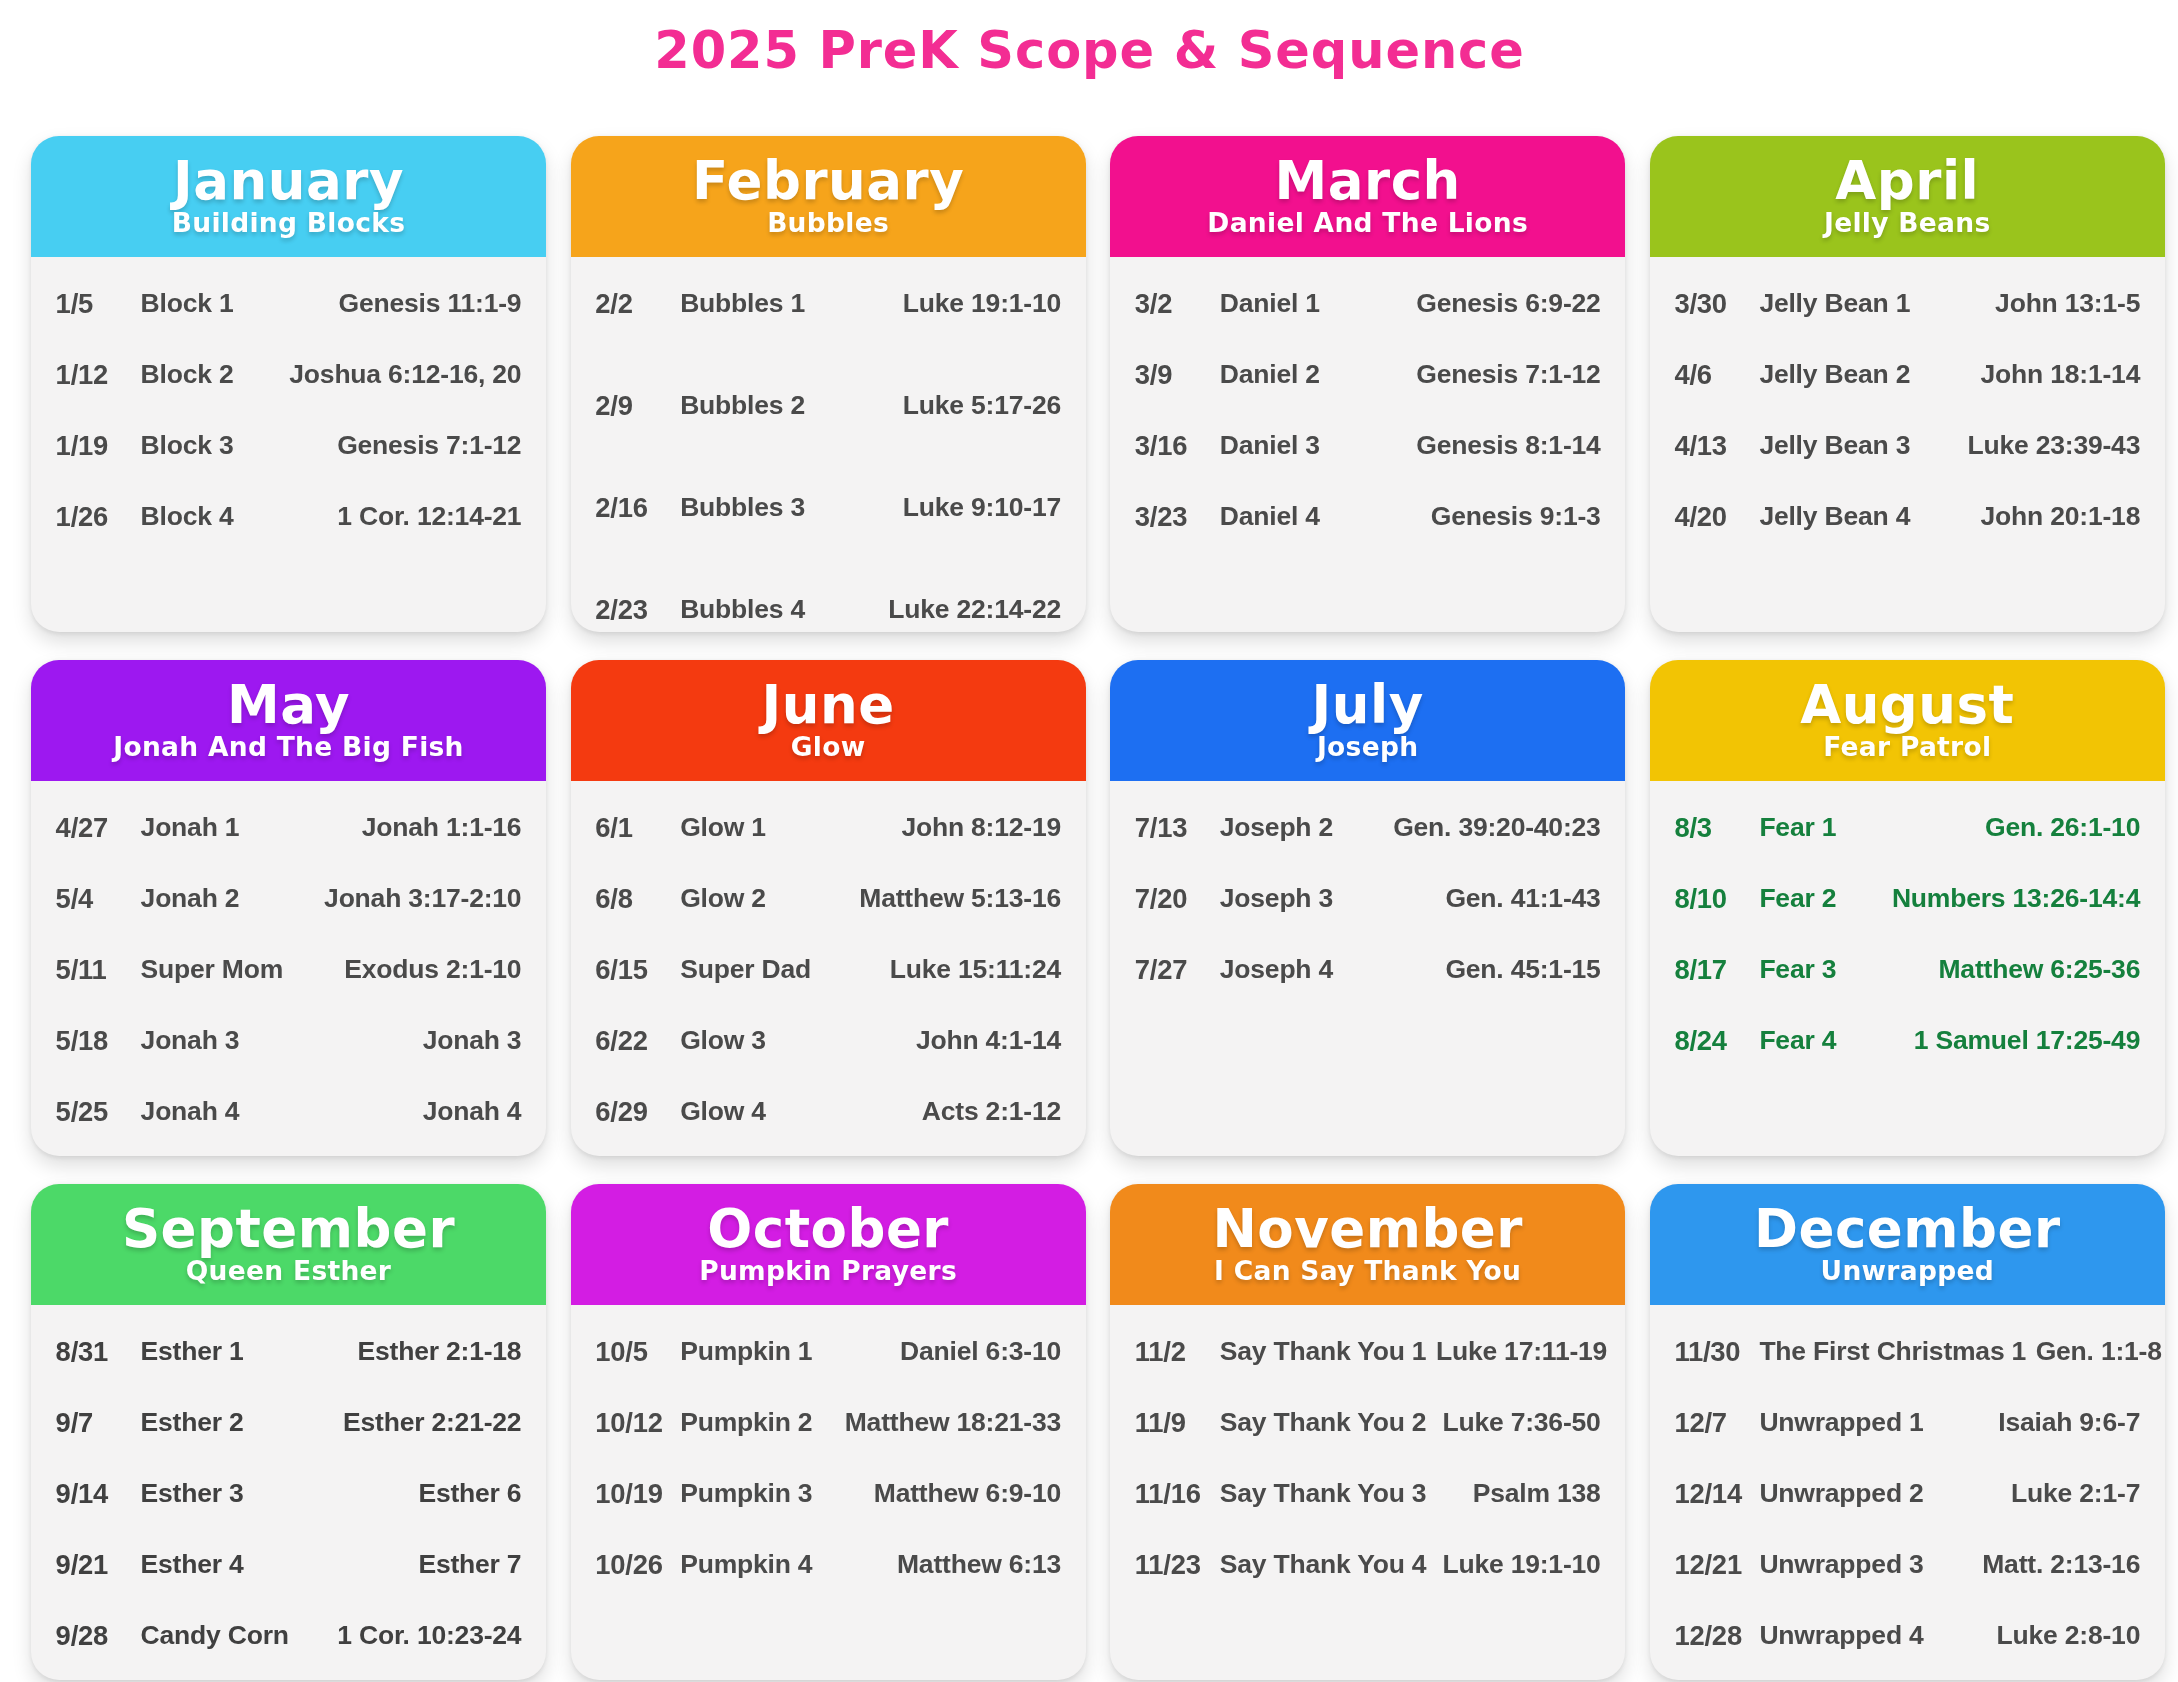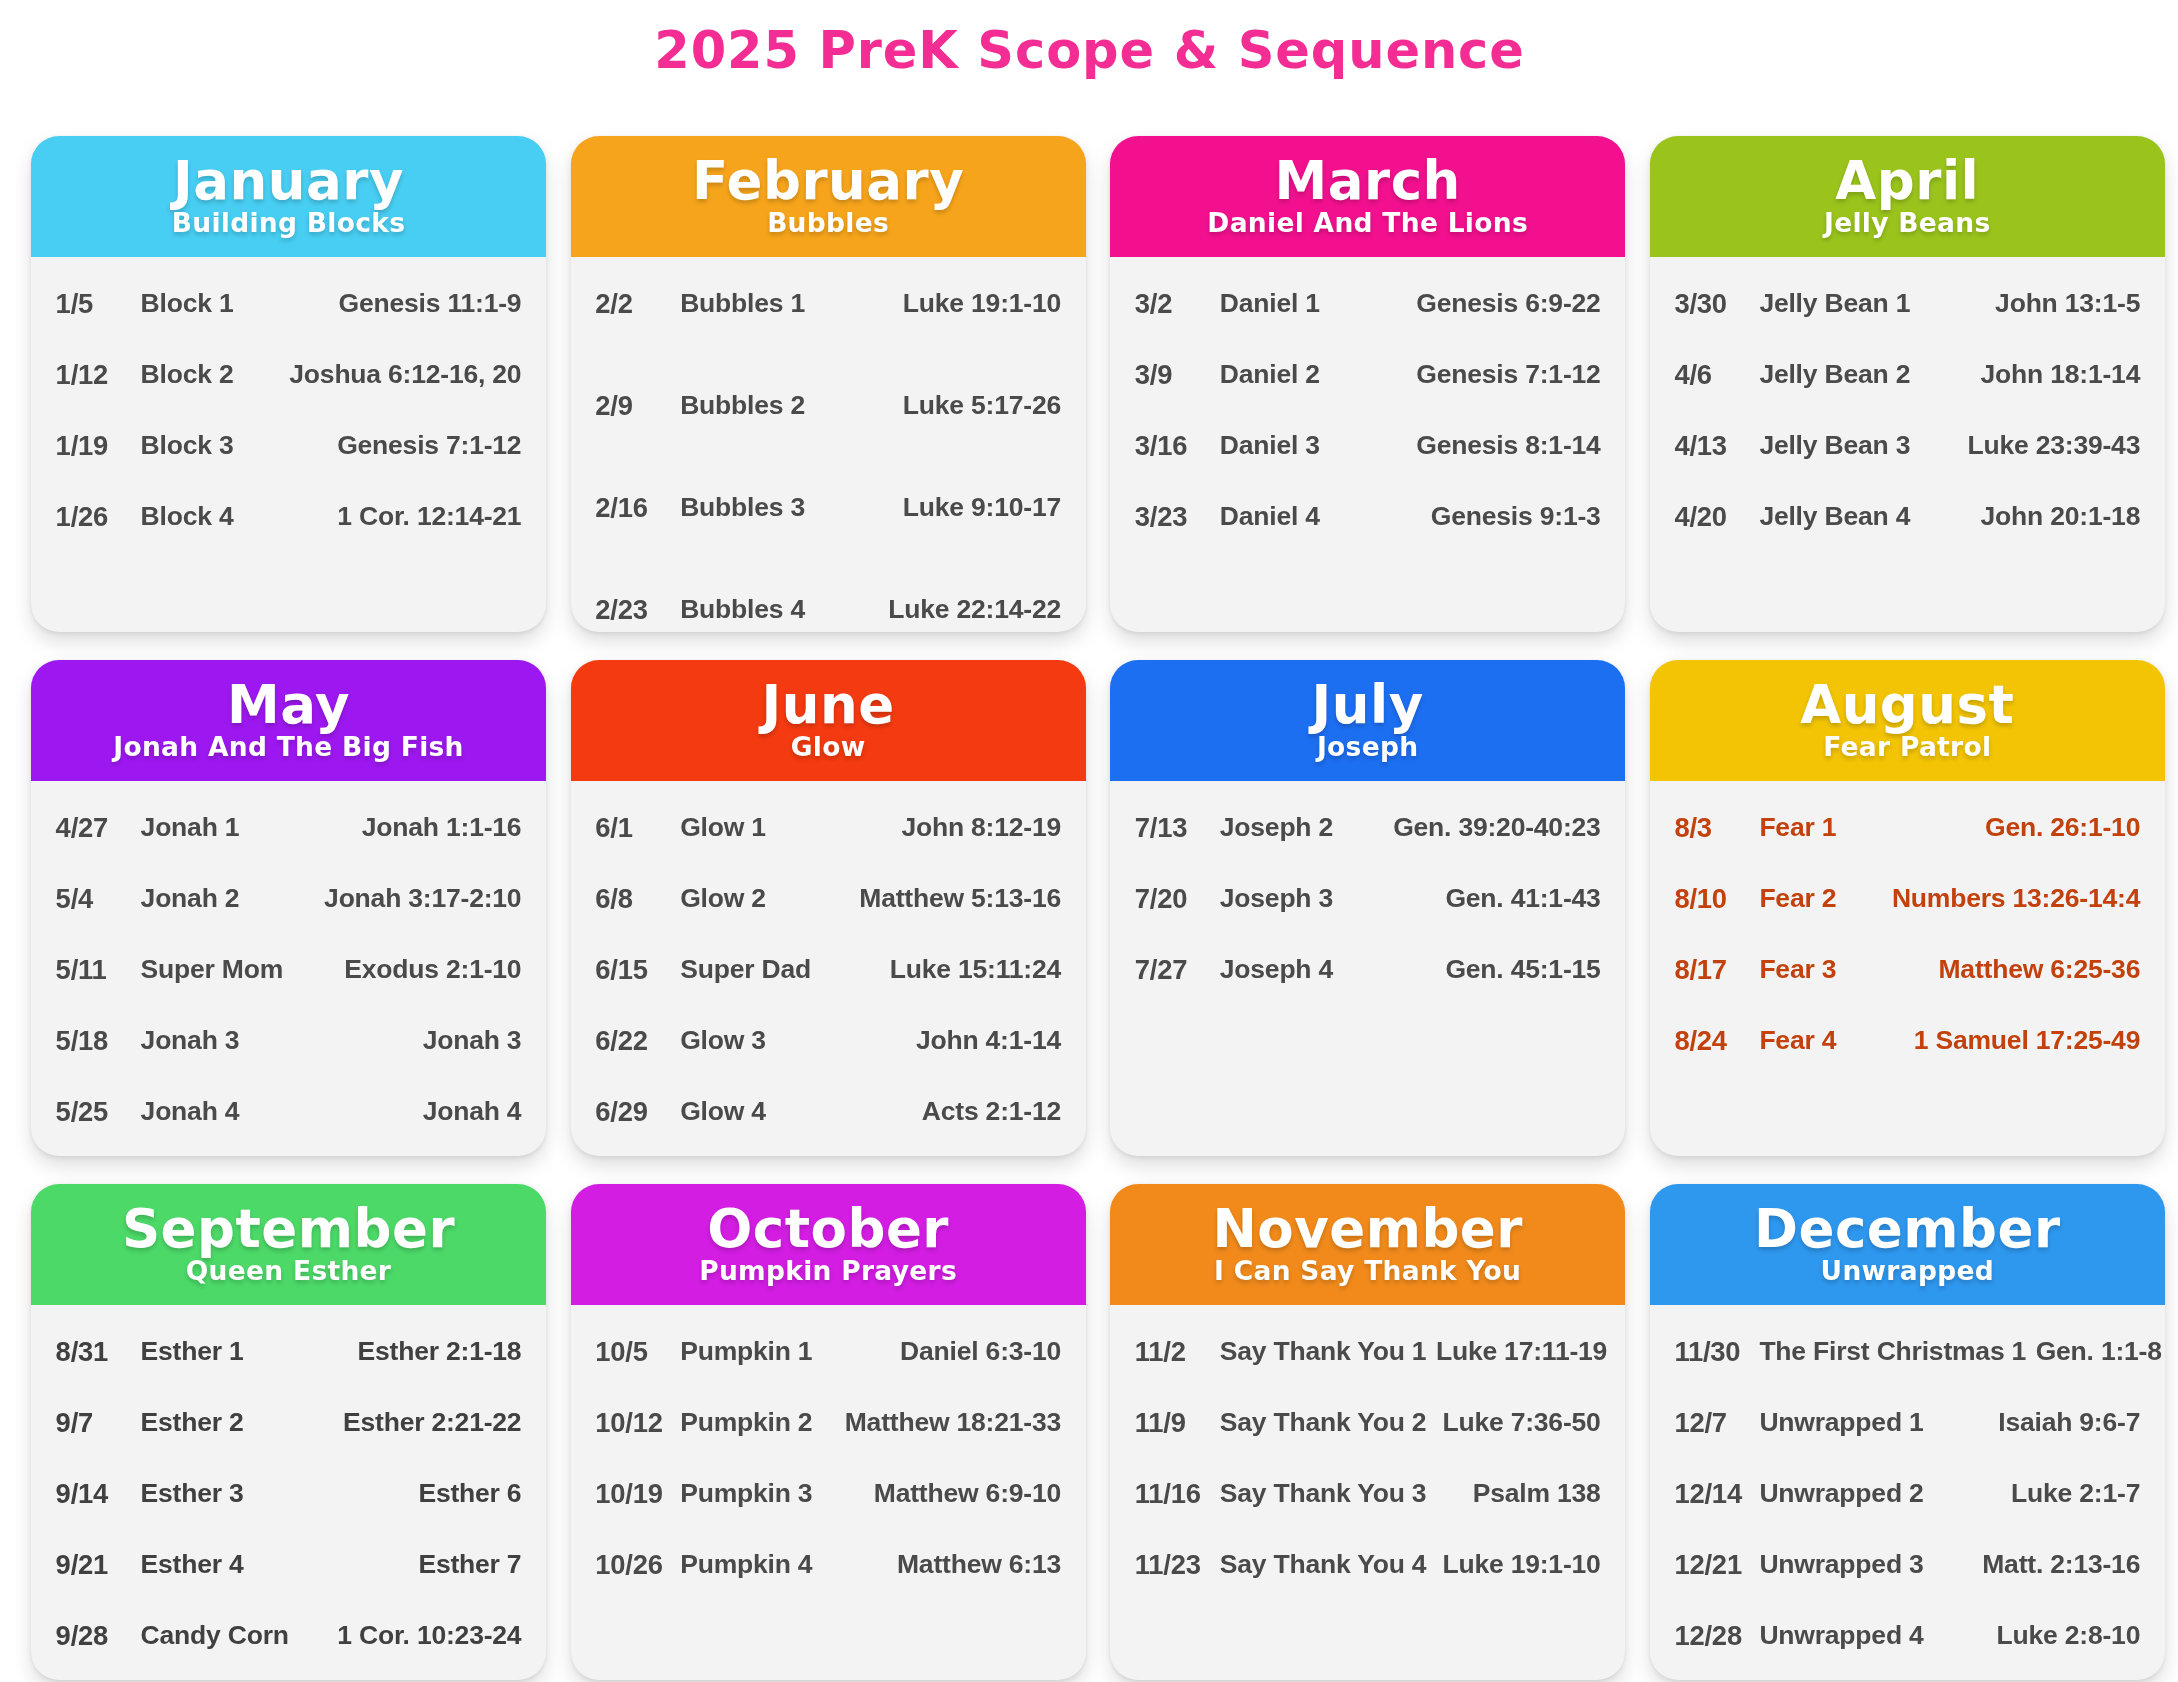--- a/index.html
+++ b/index.html
@@ -268,21 +268,21 @@
             <span class="lesson">Joseph 4</span>
             <span class="scripture">Gen. 45:1-15</span>
           </div>
         </div>
       </section>
       <section class="card">
         <header class="card-header" style="background: rgb(242, 196, 4);">
           <h2 class="month-name">August</h2>
           <div class="month-theme">Fear Patrol</div>
         </header>
-        <div class="card-body" style="color: #c2410c;">
+        <div class="card-body" style="color: #15803d;">
           <div class="row">
             <span class="date">8/3</span>
             <span class="lesson">Fear 1</span>
             <span class="scripture">Gen. 26:1-10</span>
           </div>
           <div class="row">
             <span class="date">8/10</span>
             <span class="lesson">Fear 2</span>
             <span class="scripture">Numbers 13:26-14:4</span>
           </div>

